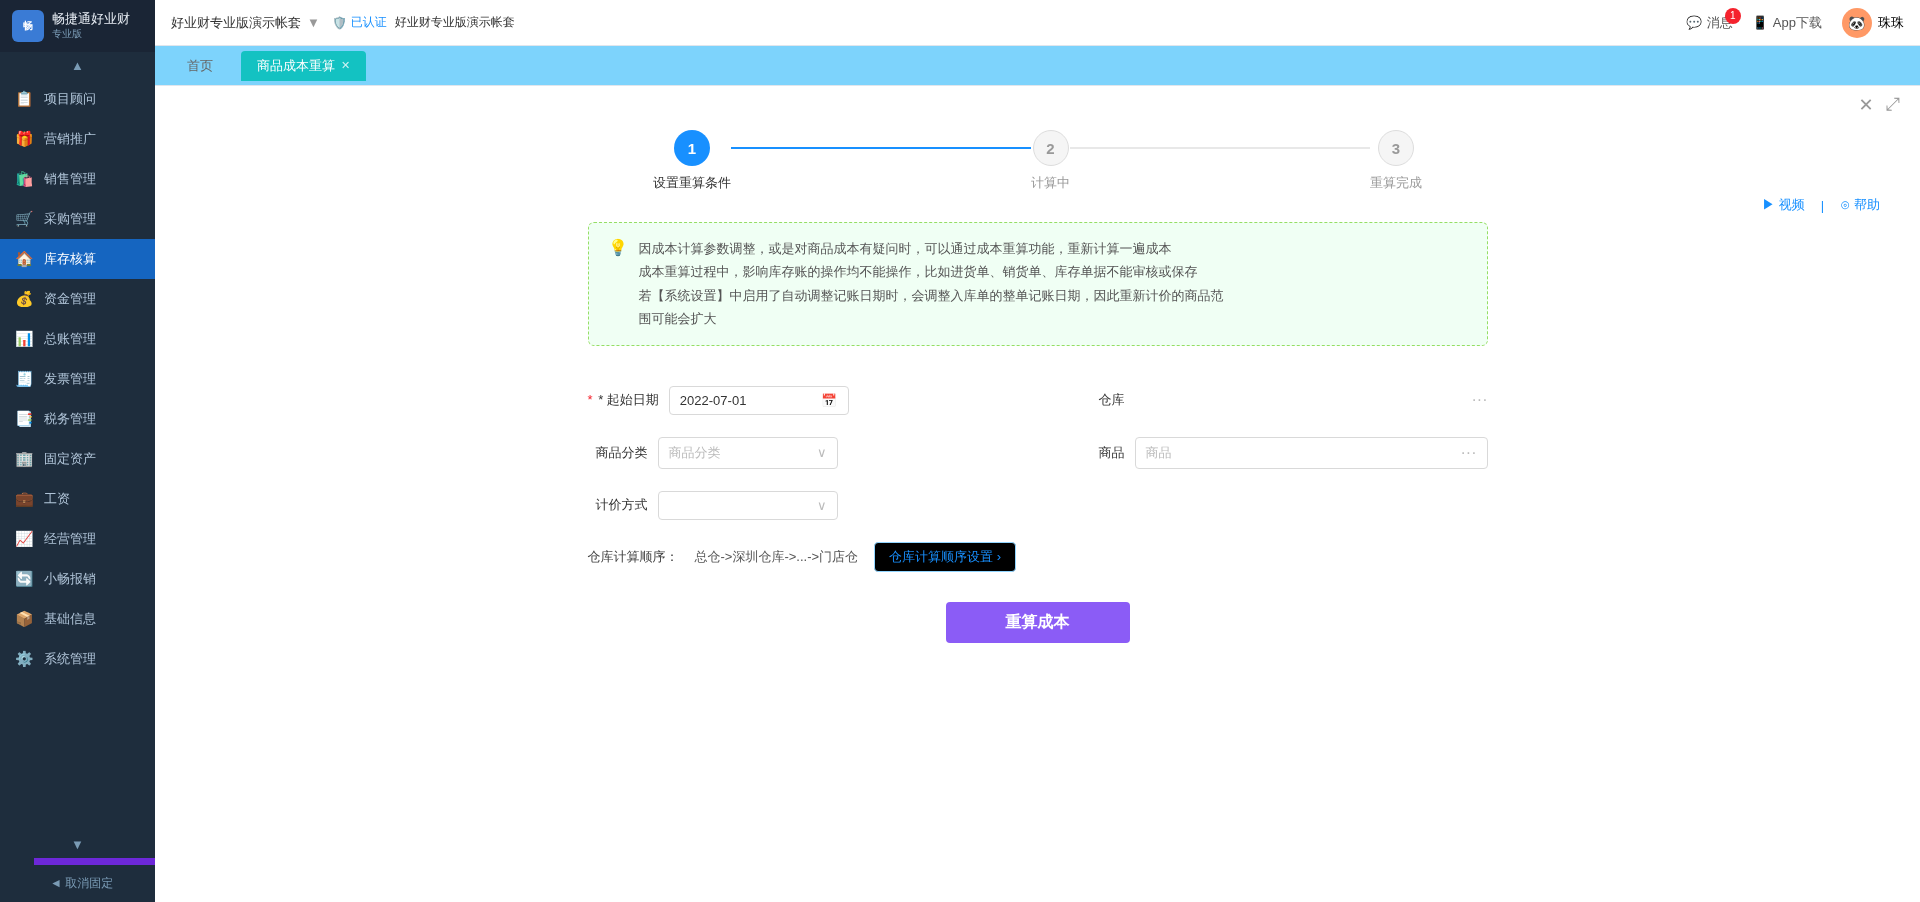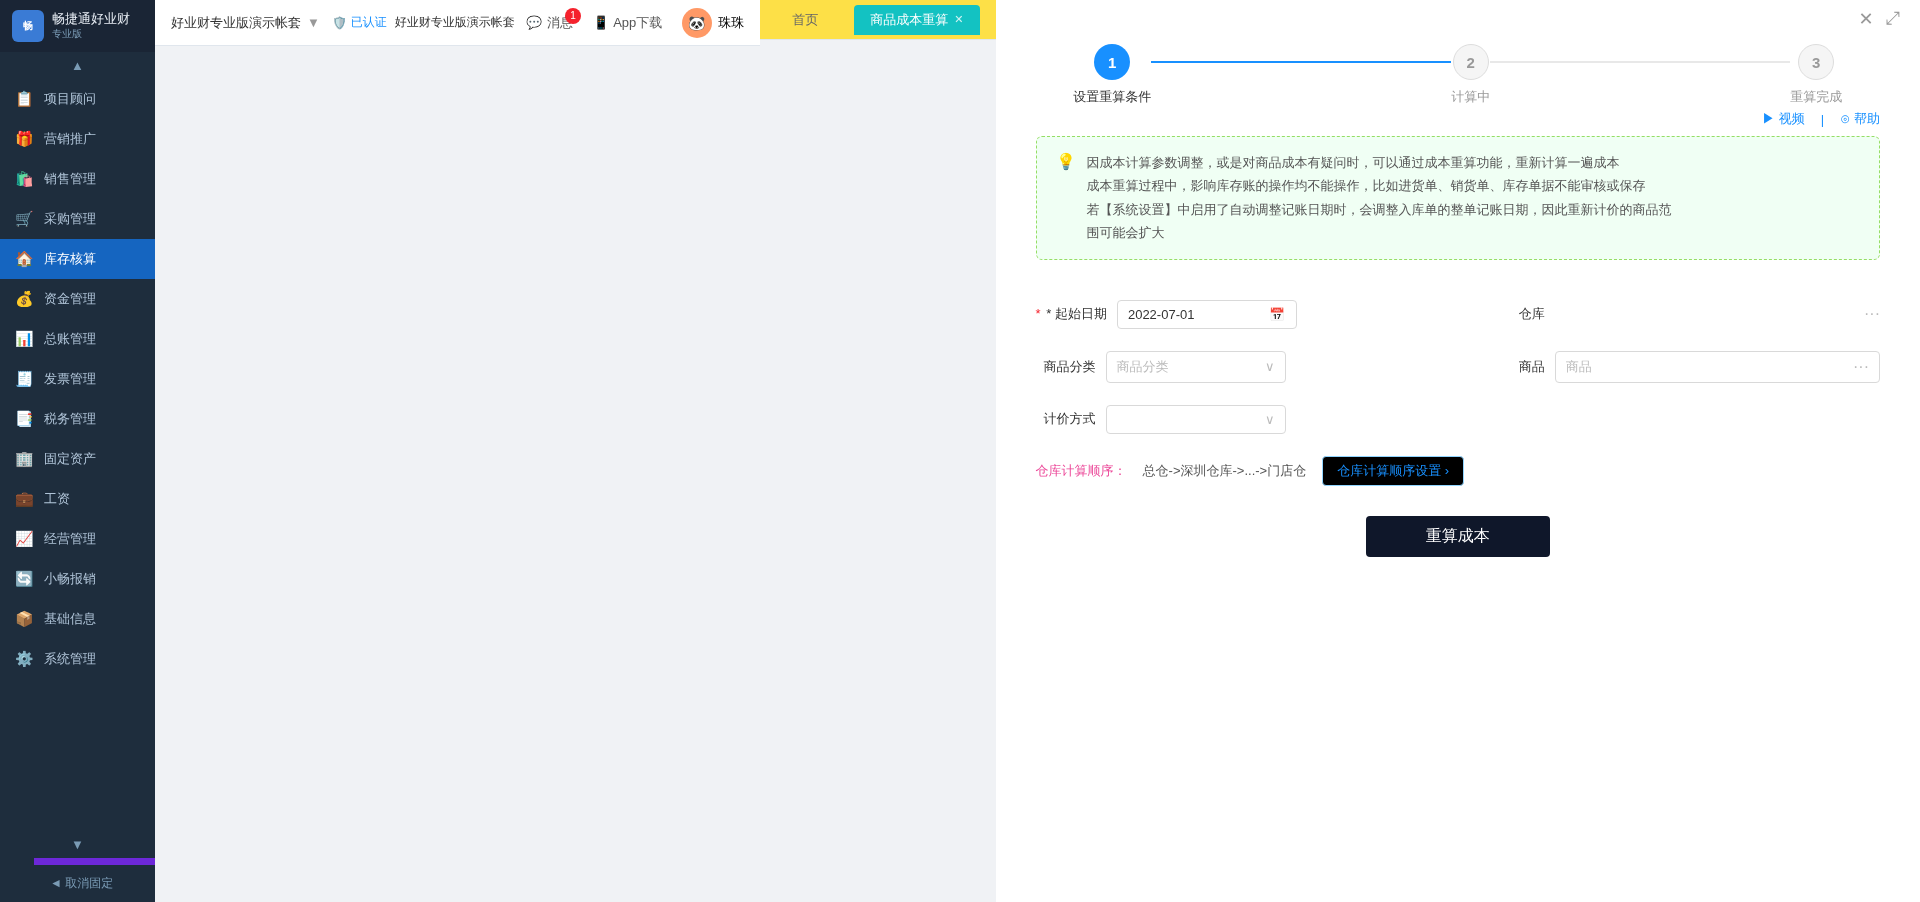--- a/index.html
+++ b/index.html
@@ -85,21 +85,21 @@
       gap: 6px;
       cursor: pointer;
       border-top: 7px solid #6d28d9;
       margin-left: 34px;
     }
 
     
     .main {
       flex: 1;
       display: flex;
-      flex-direction: row;
+      flex-direction: column;
       height: 100%;
       overflow: hidden;
     }
 
     
     .topbar {
       background: white;
       border-bottom: 1px solid #e0e6ed;
       display: flex;
       align-items: center;
@@ -170,27 +170,27 @@
       border-radius: 50%;
       background: #ff9966;
       display: flex;
       align-items: center;
       justify-content: center;
       font-size: 14px;
     }
 
     
     .tabbar {
-      background: #fde047;
+      background: #7dd3fc;
       border-bottom: 1px solid #e0e6ed;
       display: flex;
       align-items: center;
       padding: 0 16px;
       height: 40px;
-      gap: 20px;
+      gap: 12px;
     }
     .tab {
       padding: 6px 16px;
       border-radius: 4px 4px 0 0;
       cursor: pointer;
       font-size: 13px;
       color: #666;
       display: flex;
       align-items: center;
       gap: 6px;
@@ -384,49 +384,50 @@
     }
     .chevron-icon { color: #bbb; }
 
     
     .warehouse-row {
       display: flex;
       align-items: center;
       gap: 16px;
       margin-bottom: 22px;
     }
-    .warehouse-label { font-size: 13px; color: #ec4899; }
+    .warehouse-label { font-size: 13px; color: #404040; }
     .warehouse-value { font-size: 13px; color: #555; }
     .warehouse-btn {
       background: #000000;
       border: 1px solid #91d5ff;
       border-radius: 4px;
       padding: 5px 14px;
       color: #1890ff;
       font-size: 13px;
       cursor: pointer;
       display: flex;
       align-items: center;
       gap: 4px;
     }
 
     
     .recalc-section {
       text-align: center;
       margin-top: 30px;
     }
     .recalc-btn {
-      background: #0f172a;
+      background: #8b5cf6;
       color: white;
       border: none;
       border-radius: 4px;
       padding: 10px 60px;
       font-size: 16px;
       cursor: pointer;
       font-family: 'Microsoft YaHei', sans-serif;
+      font-weight: bold;
     }
     .recalc-note {
       margin-top: 10px;
       font-size: 12px;
       color: #1890ff;
     }
   </style>
 </head>
 <body>
 

